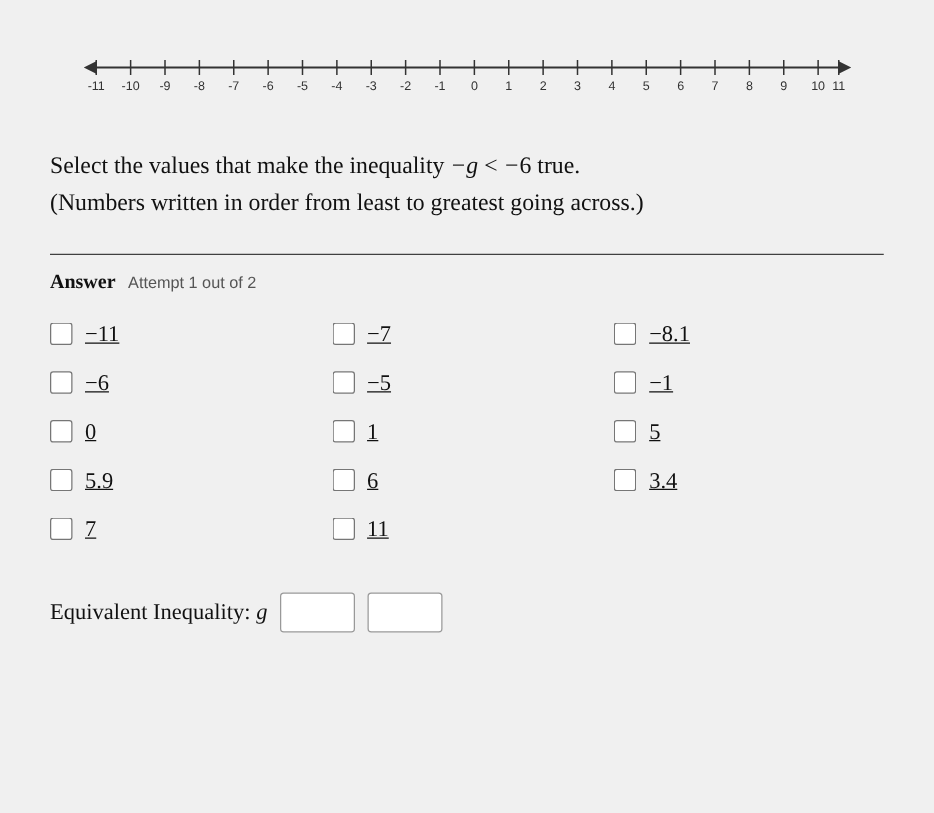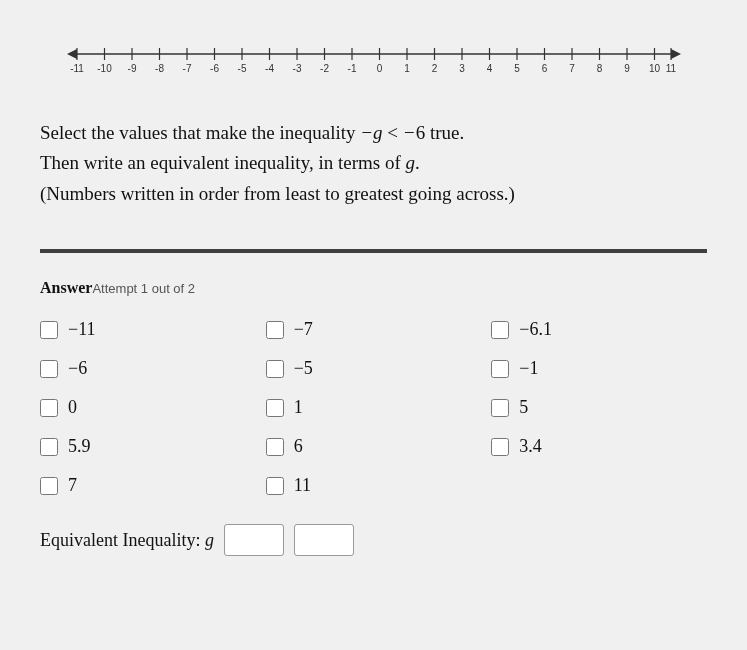--- a/index.html
+++ b/index.html
@@ -21,53 +21,55 @@
     }
 
     .number-line-svg {
       width: 650px;
       height: 48px;
     }
 
     .question-text {
       font-size: 19px;
       line-height: 1.6;
-      margin-bottom: 40px;
+      margin-bottom: 24px;
     }
 
     .question-text .math {
       font-style: italic;
     }
 
     .answer-header {
       display: flex;
       align-items: baseline;
+      gap: 10px;
       margin-bottom: 22px;
-      border-top: 4px solid #404040;
-      padding-top: 14px;
+      border-top: 1px solid #404040;
+      padding-top: 0;
     }
 
     .answer-label {
       font-weight: bold;
       font-size: 16px;
     }
 
     .attempt-text {
       font-size: 13px;
       color: #555;
       font-family: Arial, sans-serif;
       margin-top: 14px;
     }
 
     .checkbox-grid {
       display: grid;
       grid-template-columns: 1fr 1fr 1fr;
       row-gap: 18px;
       column-gap: 10px;
-      margin-bottom: 28px;
+      margin-bottom: 40px;
+      text-decoration: underline;
     }
 
     .checkbox-item {
       display: flex;
       align-items: center;
       gap: 10px;
       font-size: 18px;
       font-family: Georgia, serif;
       cursor: pointer;
     }
@@ -184,42 +186,41 @@
       <text x="605.5" y="42">10</text>
 
       <line x1="622" y1="18" x2="622" y2="30" stroke="#333" stroke-width="1.2"></line>
       <text x="622" y="42">11</text>
     </g>
   </svg>
 </div>
 
 <div class="question-text">
   <div>Select the values that make the inequality <span class="math">−g</span> &lt; <span class="math">−</span>6 true.</div>
-  <div>Then write an equivalent inequality, in terms of <span class="math">g</span>.</div>
   <div>(Numbers written in order from least to greatest going across.)</div>
 </div>
 
 <div class="answer-header">
   <span class="answer-label">Answer</span>
   <span class="attempt-text">Attempt 1 out of 2</span>
 </div>
 
 <div class="checkbox-grid">
 
   <label class="checkbox-item">
     <input type="checkbox" style="">
     <span>−11</span>
   </label>
   <label class="checkbox-item">
     <input type="checkbox" style="">
     <span>−7</span>
   </label>
   <label class="checkbox-item">
     <input type="checkbox" style="">
-    <span>−6.1</span>
+    <span>−8.1</span>
   </label>
 
   <label class="checkbox-item">
     <input type="checkbox" style="">
     <span>−6</span>
   </label>
   <label class="checkbox-item">
     <input type="checkbox" style="">
     <span>−5</span>
   </label>

